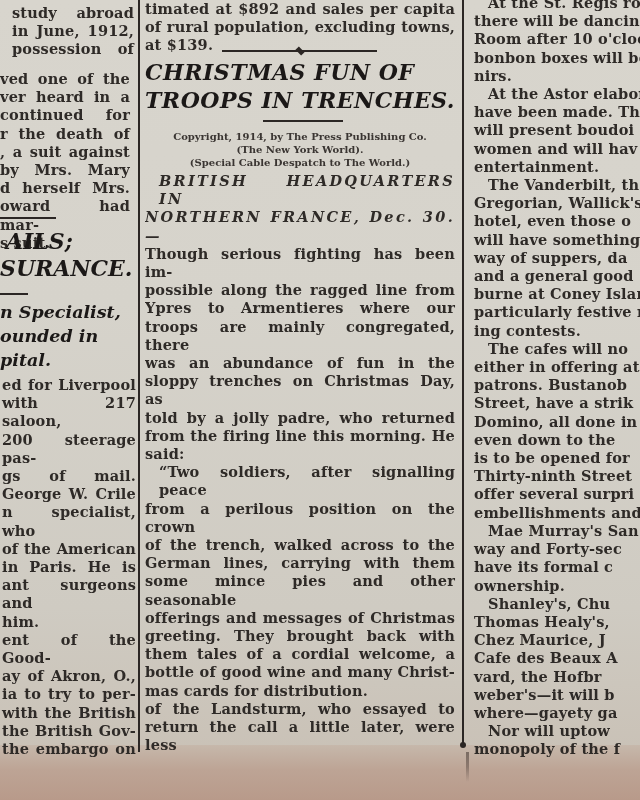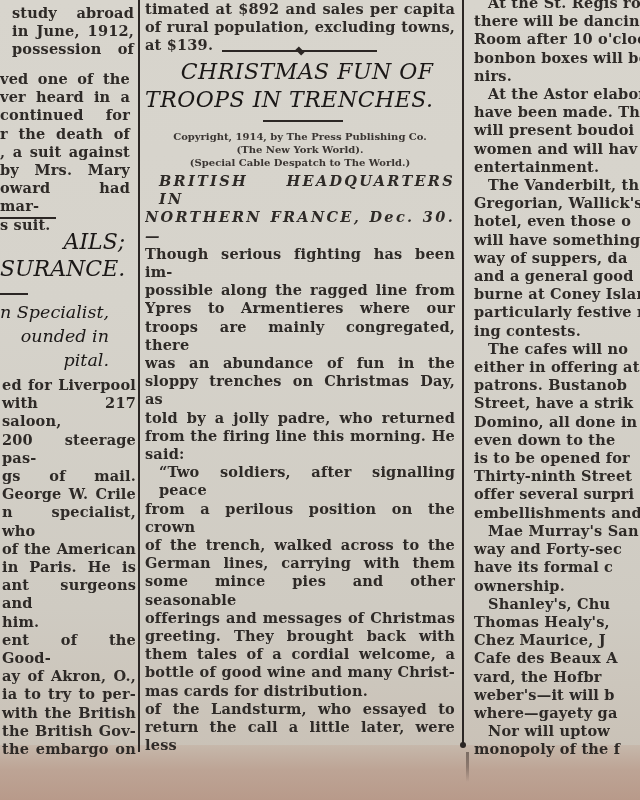--- a/index.html
+++ b/index.html
@@ -66,23 +66,22 @@
     .justify {
       text-align: justify;
       text-align-last: justify;
       white-space: normal;
     }
     .indent { padding-left: 14px; }
 
     .head-italic {
       font-family: "DejaVu Serif", serif;
       font-style: italic;
-      font-weight: normal;
+      font-weight: bold;
       color: #1b1817;
-      text-align: right;
     }
     .main-head {
       font-size: 22px;
       line-height: 28px;
       letter-spacing: 0.5px;
       margin: 0;
       padding-left: 0;
       white-space: nowrap;
     }
     .side-head {
@@ -149,20 +148,21 @@
       <span class="line justify">in June, 1912,</span>
       <span class="line justify">possession of</span>
     </div>
   <div id="left-p2" style="position:absolute; left:0px; top:70px; width:130px;">
       <span class="line justify">ved one of the</span>
       <span class="line justify">ver heard in a</span>
       <span class="line justify">continued for</span>
       <span class="line justify">r the death of</span>
       <span class="line justify">, a suit against</span>
       <span class="line justify">by Mrs. Mary</span>
+      <span class="line justify">d herself Mrs.</span>
       <span class="line justify">oward had mar-</span>
       <span class="line">s suit.</span>
     </div>
   <div class="hr-short" style="position:absolute; left:0; top:217px; width:56px;"></div>
   <div style="position:absolute; left:0; top:228px;">
     <div class="head-italic side-head" style="padding-left:6px;">AILS;</div>
     <div class="head-italic side-head">SURANCE.</div>
   </div>
   <div class="hr-short" style="position:absolute; left:0; top:293px; width:28px;"></div>
   <div style="position:absolute; left:0; top:300px;">

